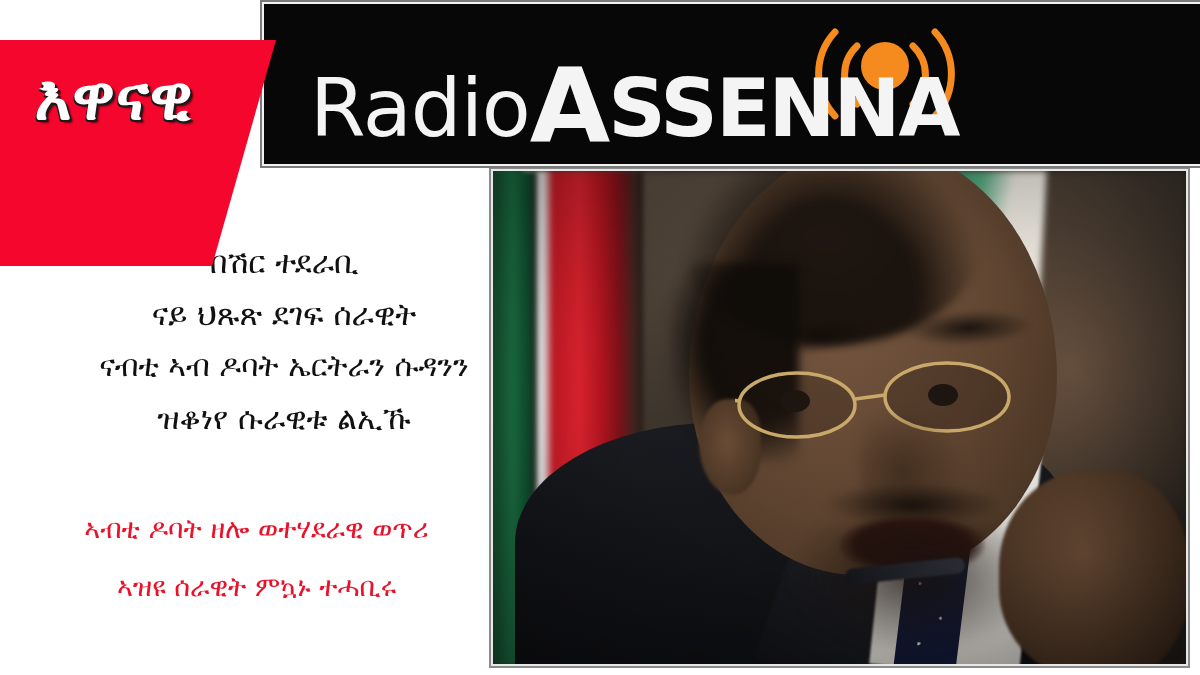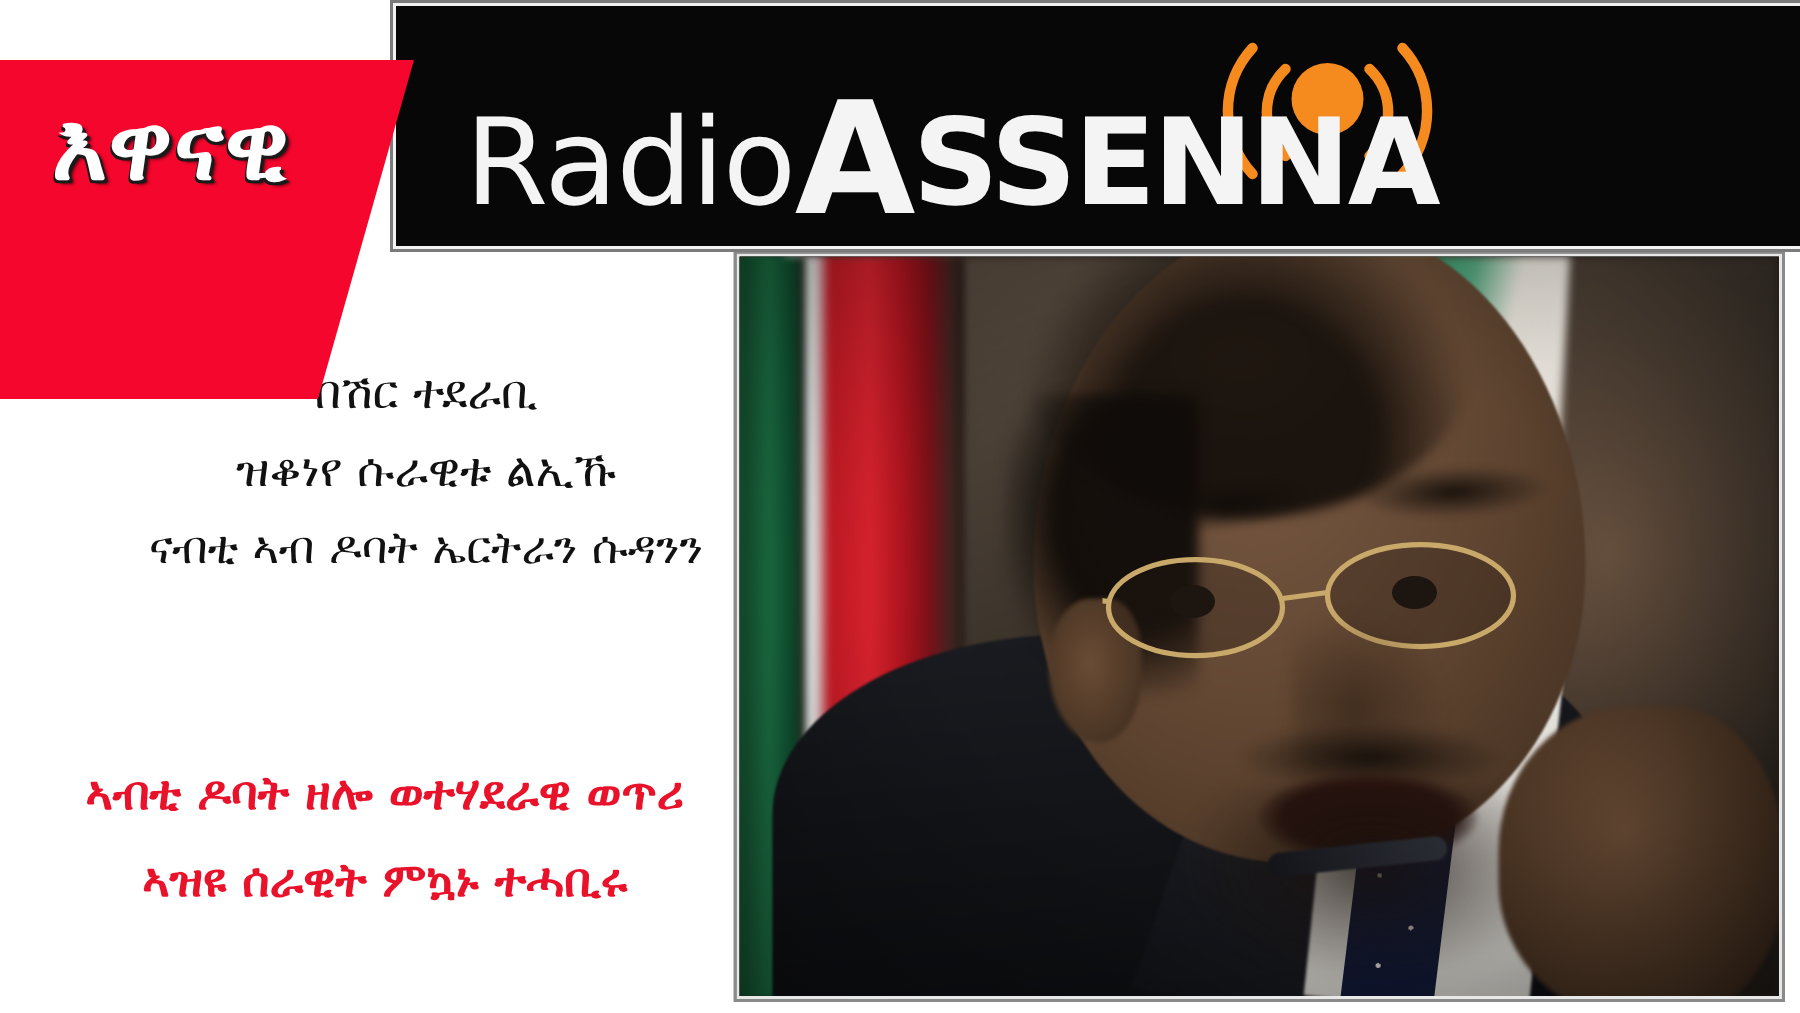--- a/index.html
+++ b/index.html
@@ -383,22 +383,22 @@
     left: 0;
     top: 500px;
     width: 488px;
     text-align: center;
     z-index: 4;
   }
   .subhead-line {
     display: block;
     color: #E8132B;
     font-family: "DejaVu Sans", "Liberation Sans", sans-serif;
-    font-weight: 700;
-    font-size: 31px;
+    font-weight: 400;
+    font-size: 27px;
     line-height: 58px;
     white-space: nowrap;
     padding-left: 25px;
   }
 </style>
 </head>
 <body>
 
 <div class="canvas">
 
@@ -467,22 +467,23 @@
       <div class="beard"></div>
       <div class="hand"></div>
       <div class="mic"></div>
 
       <div class="photo-vignette"></div>
     </div>
   </div>
 
   <div class="headline-block">
     <span class="headline-line">በሽር ተደራቢ</span>
+    <span class="headline-line">ናይ ህጹጽ ደገፍ ሰራዊት</span>
+    <span class="headline-line wide">ናብቲ ኣብ ዶባት ኤርትራን ሱዳንን</span>
     <span class="headline-line">ዝቆነየ ሱራዊቱ ልኢኹ</span>
-    <span class="headline-line wide">ናብቲ ኣብ ዶባት ኤርትራን ሱዳንን</span>
   </div>
 
   <div class="subhead-block">
     <span class="subhead-line">ኣብቲ ዶባት ዘሎ ወተሃደራዊ ወጥሪ</span>
     <span class="subhead-line">ኣዝዩ ሰራዊት ምኳኑ ተሓቢሩ</span>
   </div>
 
 </div>
 
 </body></html>

